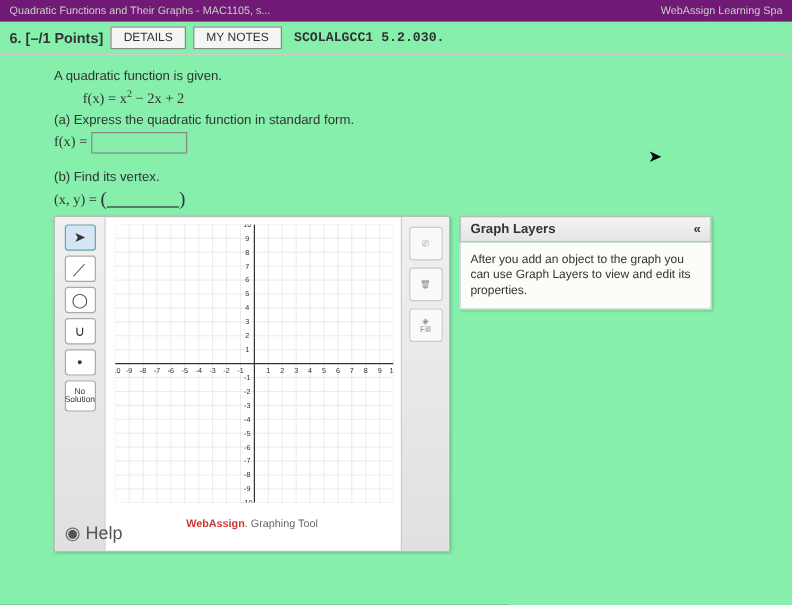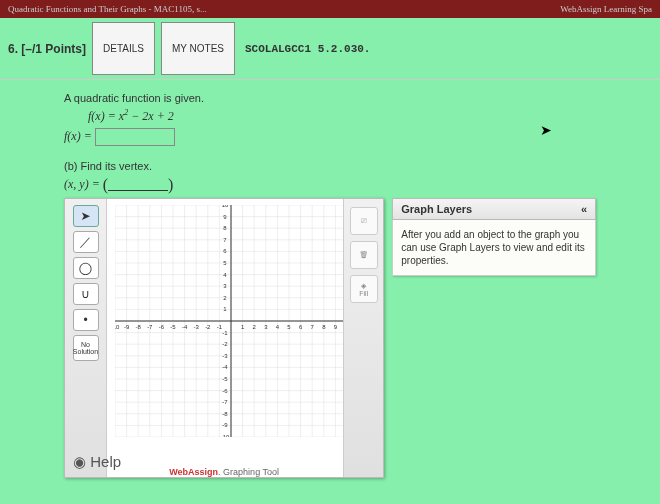--- a/index.html
+++ b/index.html
@@ -1,41 +1,41 @@
 <!DOCTYPE html>
 <html><head>
 <meta charset="utf-8">
 <style>
   * { box-sizing: border-box; margin: 0; padding: 0; }
   body { font-family: Arial, sans-serif; font-size: 11px; background: #3a3a3a; width: 660px; height: 504px; overflow: hidden; position: relative; }
-  .topbar { height: 18px; background: #7f1d1d; display: flex; justify-content: space-between; align-items: center; padding: 0 8px; color: #ccc; font-size: 9px; font-family: Liberation Serif, serif; }
+  .topbar { height: 18px; background: #701a75; display: flex; justify-content: space-between; align-items: center; padding: 0 8px; color: #ccc; font-size: 9px; }
   .page { background: #86efac; margin: 0 0 0 0; height: 492px; padding: 0; }
   .header { display: flex; align-items: center; gap: 6px; padding: 4px 8px; border-bottom: 1px solid #ccc; }
   .qnum { font-size: 12px; font-weight: bold; color: #333; }
-  .btn { border: 1px solid #888; background: #f5f5f5; padding: 20px 10px; font-size: 10px; color: #333; cursor: pointer; }
+  .btn { border: 1px solid #888; background: #f5f5f5; padding: 3px 10px; font-size: 10px; color: #333; cursor: pointer; }
   .qcode { font-size: 11px; font-weight: bold; color: #333; margin-left: 4px; font-family: Liberation Mono, monospace; }
-  .content { padding: 8px 64px; color: #333; font-size: 11px; }
+  .content { padding: 8px 45px; color: #333; font-size: 11px; }
   .line { margin: 4px 0; }
-  .math { font-style: italic; font-family: 'Times New Roman', serif; font-size: 12px; }
+  .math { font-family: 'Times New Roman', serif; font-size: 12px; }
   sup { font-size: 0.7em; }
   .ans-input { border: 1px solid #888; width: 80px; height: 18px; display: inline-block; vertical-align: middle; }
   .paren { font-size: 16px; font-family: 'Times New Roman', serif; vertical-align: middle; }
   .blank { display: inline-block; border-bottom: 1px solid #333; width: 60px; height: 12px; vertical-align: middle; }
   .graph-row { display: flex; gap: 8px; margin-top: 4px; }
   .graph-panel { background: #fff; border: 1px solid #bbb; width: 330px; height: 280px; position: relative; box-shadow: 1px 1px 3px rgba(0,0,0,0.3); }
   .tools { position: absolute; left: 0; top: 0; width: 42px; height: 100%; background: linear-gradient(#f0f0f0,#e0e0e0); border-right: 1px solid #ccc; display: flex; flex-direction: column; align-items: center; padding-top: 6px; gap: 4px; }
   .tool { width: 26px; height: 22px; background: #fff; border: 1px solid #aaa; border-radius: 3px; display: flex; align-items: center; justify-content: center; cursor: pointer; font-size: 12px; }
   .tool.sel { background: #d5e5f5; border-color: #6a9; }
   .tool.nosol { height: 26px; font-size: 7px; text-align: center; line-height: 1; }
   .help { position: absolute; bottom: 6px; left: 8px; font-size: 15px; color: #555; }
   .grid-area { position: absolute; left: 50px; top: 6px; width: 232px; height: 232px; background: #fff; }
   .grid-area svg { width: 100%; height: 100%; }
   .right-tools { position: absolute; right: 0; top: 0; width: 40px; height: 100%; background: linear-gradient(#f0f0f0,#e0e0e0); border-left: 1px solid #ccc; display: flex; flex-direction: column; align-items: center; padding-top: 8px; gap: 6px; }
   .rtool { width: 28px; height: 28px; border: 1px solid #ccc; border-radius: 3px; background:#fafafa; display: flex; flex-direction: column; align-items: center; justify-content: center; font-size: 7px; color:#888; cursor: pointer; }
-  .footer { position: absolute; bottom: 0; width: 100%; text-align: center; font-size: 9px; color: #666; }
+  .footer { position: absolute; bottom: 18px; width: 100%; text-align: center; font-size: 9px; color: #666; }
   .footer b { color: #c33; }
   .layers-panel { width: 210px; }
   .layers-head { background: linear-gradient(#f4f4f4,#e4e4e4); border: 1px solid #bbb; padding: 4px 8px; font-size: 11px; font-weight: bold; color: #333; display: flex; justify-content: space-between; align-items: center; box-shadow: 1px 1px 2px rgba(0,0,0,0.2); }
   .layers-body { background: #fcfcf8; border: 1px solid #ccc; border-top: none; padding: 8px; font-size: 10px; color: #333; line-height: 1.3; box-shadow: 1px 1px 2px rgba(0,0,0,0.2); }
   .cursor { position: absolute; left: 540px; top: 122px; font-size: 14px; color: #000; pointer-events: none; }
 </style>
 </head>
 <body>
 
 <div class="topbar">
@@ -49,20 +49,21 @@
     <button class="btn">DETAILS</button>
     <button class="btn">MY NOTES</button>
     <span class="qcode">SCOLALGCC1 5.2.030.</span>
   </div>
 
   <div class="content">
     <div class="line">A quadratic function is given.</div>
     <div class="line math" style="margin-left:24px">
       <span>f(x) = </span><span>x<sup>2</sup> − 2x + 2</span>
     </div>
+    <div class="line">(a) Express the quadratic function in standard form.</div>
     <div class="line" style="margin-left:0">
       <span class="math">f(x) =</span>
       <span class="ans-input"></span>
     </div>
     <div class="line" style="margin-top:14px">(b) Find its vertex.</div>
     <div class="line">
       <span class="math">(x, y) = </span>
       <span class="paren">(</span><span class="blank"></span><span class="paren">)</span>
     </div>
 

